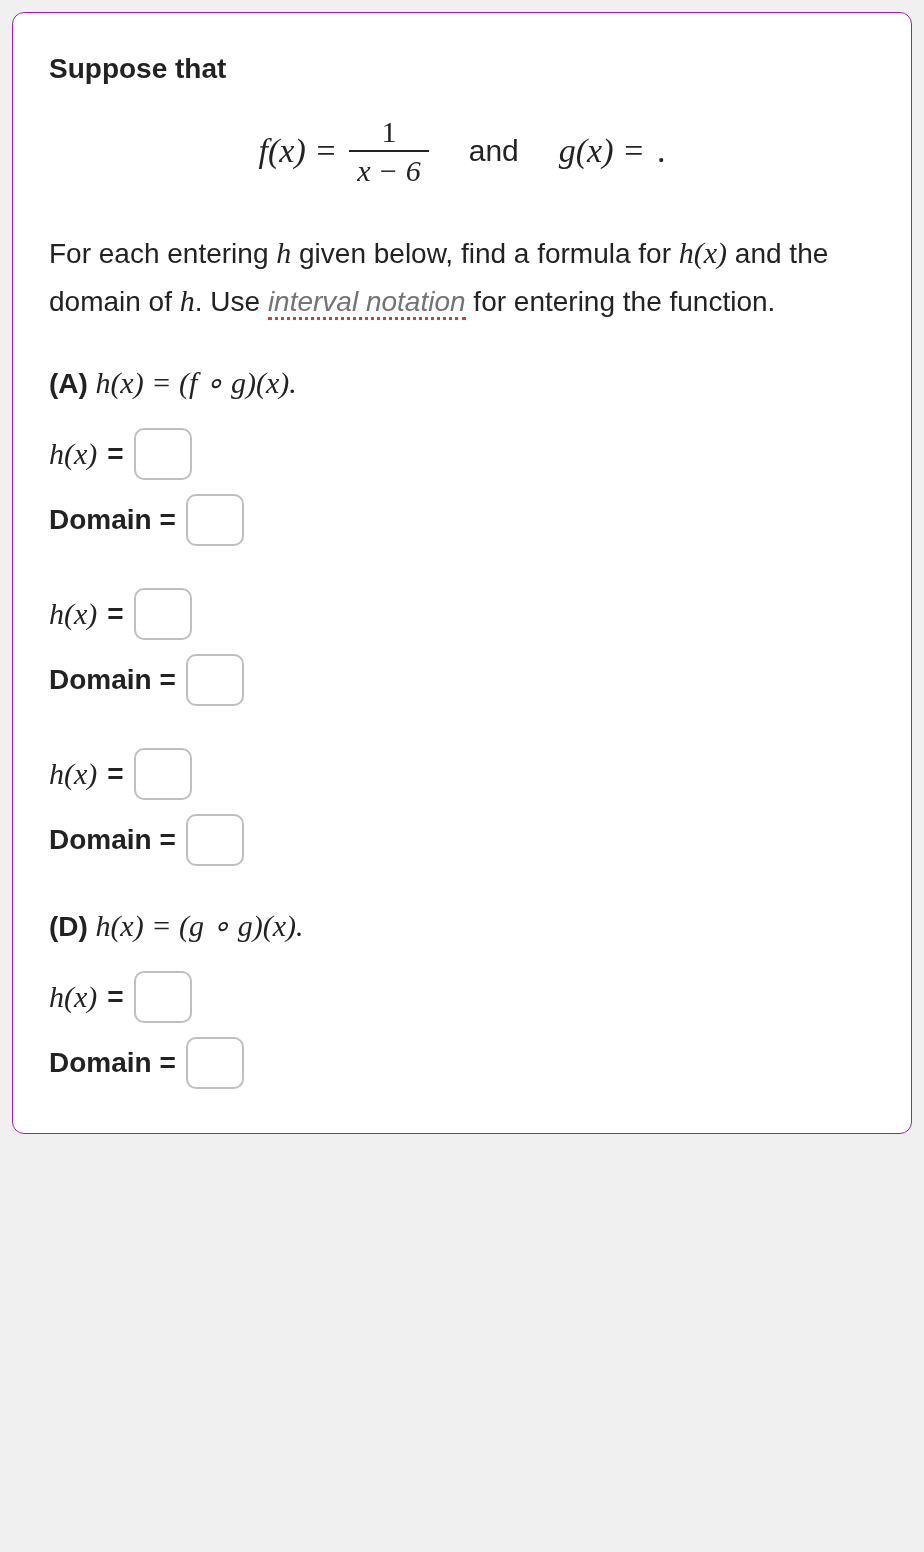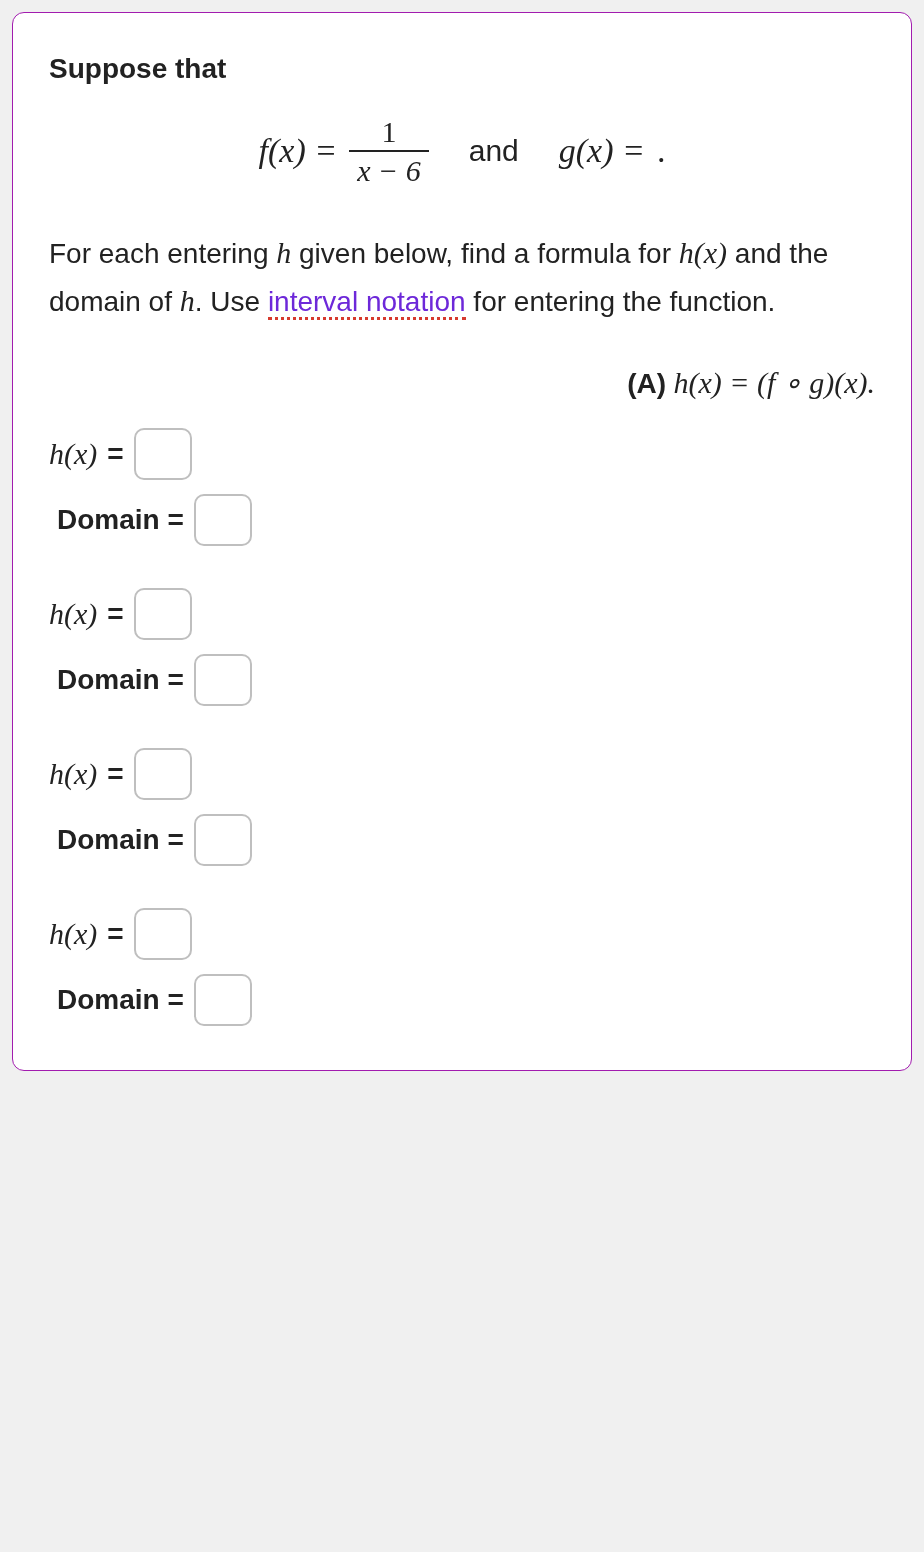--- a/index.html
+++ b/index.html
@@ -44,34 +44,34 @@
   .frac .num, .frac .den { padding: 2px 8px; white-space: nowrap; }
   .frac .bar { width: 100%; border-top: 2px solid #222; }
   .and { font-family: Liberation Sans, sans-serif; font-size: 30px; font-weight: 400; }
   .explain {
     font-size: 28px;
     line-height: 1.6;
     margin-bottom: 40px;
   }
   .explain .mathit { font-family: "Times New Roman", serif; font-style: italic; font-size: 30px; }
   .link {
-    color: #6d28d9;
+    color: #737373;
     border-bottom: 3px dotted #d63a2e;
     padding-bottom: 0px;
     text-decoration: none;
+    font-style: italic;
   }
   .part {
     margin-bottom: 42px;
   }
   .part-heading {
     font-size: 30px;
     font-family: "Times New Roman", serif;
     margin-bottom: 28px;
     font-weight: 400;
-    text-align: right;
   }
   .part-heading .plabel { font-family: Arial, sans-serif; font-weight: 700; font-size: 28px; }
   .part-heading .mi { font-style: italic; }
   .answer-row {
     display: flex;
     align-items: center;
     gap: 10px;
     font-size: 28px;
     font-weight: 700;
     margin-bottom: 14px;
@@ -86,21 +86,21 @@
   .ans-input {
     width: 58px;
     height: 52px;
     border: 2px solid #bfbfbf;
     border-radius: 10px;
     background: #fff;
     padding: 4px;
     font-size: 22px;
     text-align: center;
   }
-  .domain-row { margin-left: 8px; }
+  .domain-row { margin-left: 0; }
   .part:last-child { margin-bottom: 0; }
 </style>
 </head>
 <body>
 
 <div class="card">
 
   <div class="intro">Suppose that</div>
 
   <div class="equation-row">
@@ -157,20 +157,24 @@
         <span class="eq"> = </span>
       <input class="ans-input" value="" style="">
     </div>
     <div class="answer-row domain-row">
       <span>Domain = </span>
       <input class="ans-input" value="" style="">
     </div>
   </div>
 
   <div class="part">
+    <div class="part-heading">
+      <span class="plabel">(D)</span>
+      <span class="mi">h(x) = (g ∘ g)(x).</span>
+    </div>
     <div class="answer-row">
       <span class="hx">h(x)</span>
         <span class="eq"> = </span>
       <input class="ans-input" value="" style="">
     </div>
     <div class="answer-row domain-row">
       <span>Domain = </span>
       <input class="ans-input" value="" style="">
     </div>
   </div>

